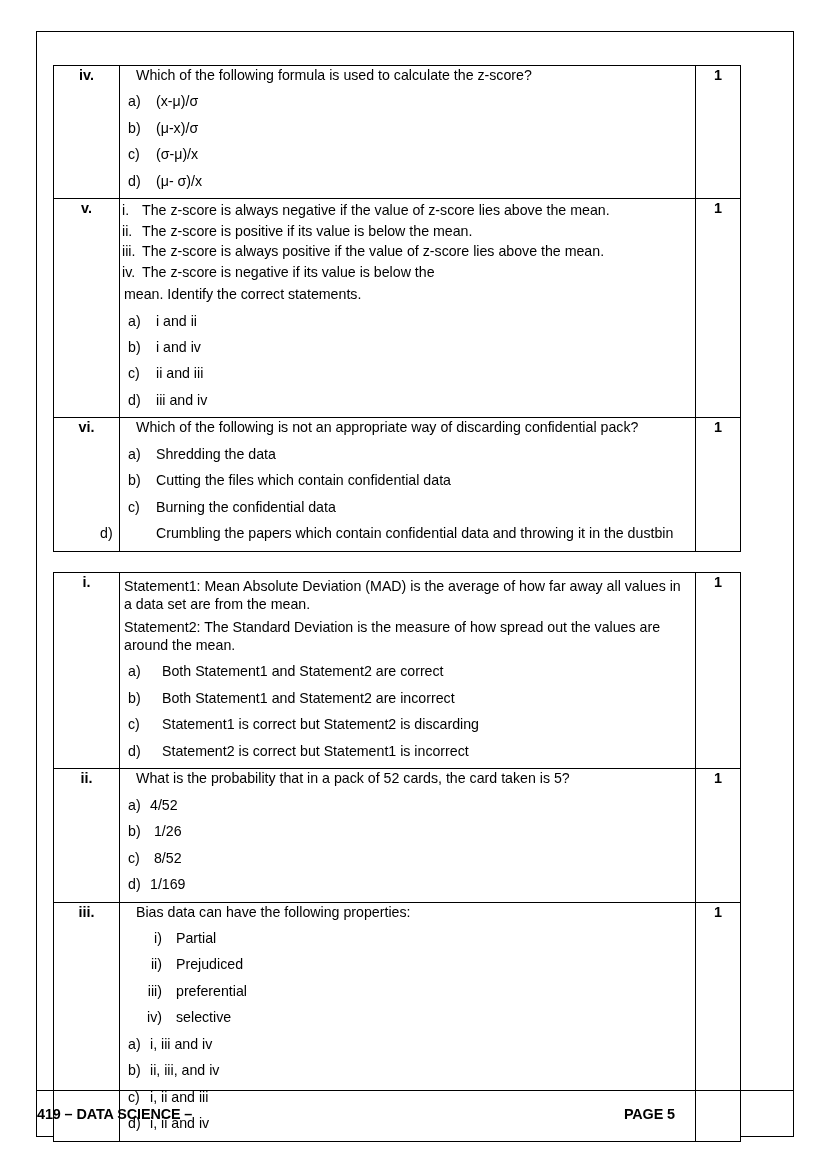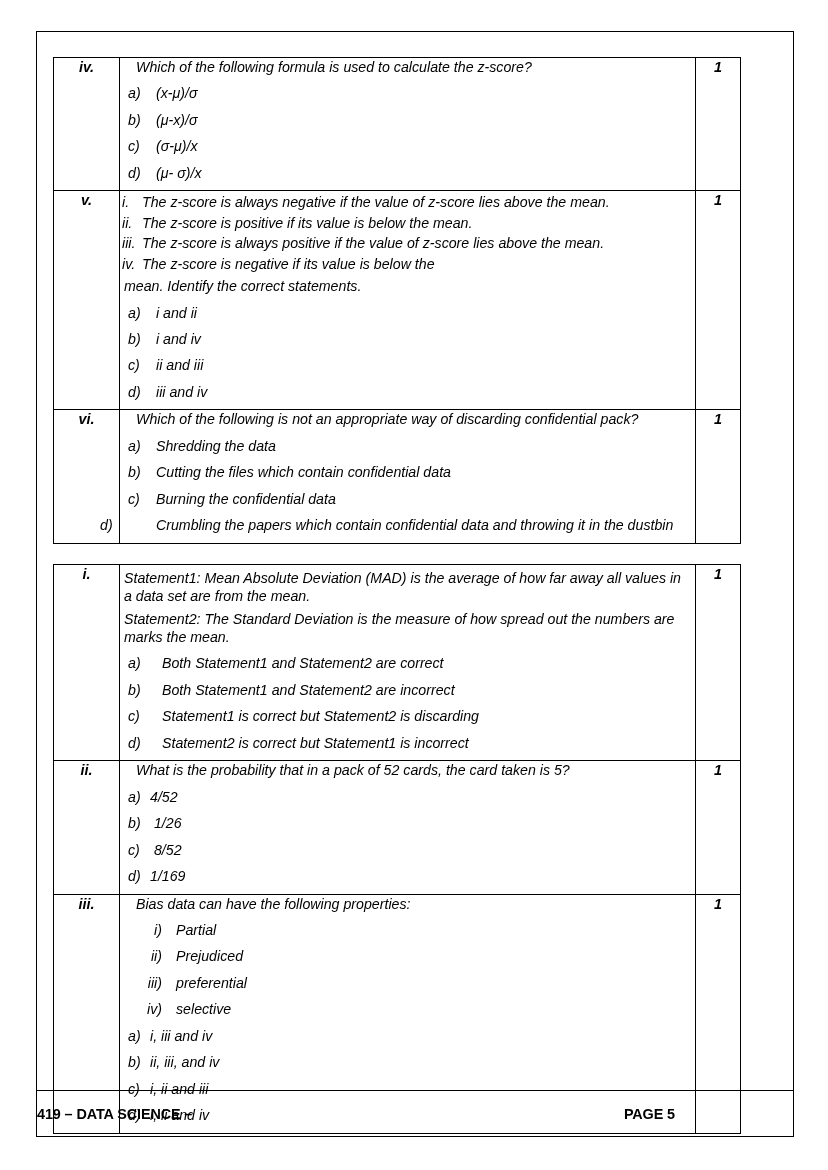--- a/index.html
+++ b/index.html
@@ -22,24 +22,23 @@
     width: 758px;
     height: 1106px;
     border: 1.5px solid #000;
     box-sizing: border-box;
     background: #fff;
   }
 
   .sheet {
     position: absolute;
     left: 16px;
-    top: 0;
+    top: 8px;
     width: 704px;
     height: 100%;
-    font-style: italic;
   }
 
   
   table.qtable {
     border-collapse: collapse;
     table-layout: fixed;
     width: 687px;
     font-size: 14.2px;
     line-height: 1.30;
   }
@@ -223,21 +222,21 @@
           <col class="c-body">
           <col class="c-mark">
         </colgroup>
       <tbody>
 
 
         <tr>
           <td class="num">i.</td>
           <td class="body">
             <p class="qline">Statement1: Mean Absolute Deviation (MAD) is the average of how far away all  values in a data set are from the mean.</p>
-            <p class="qline">Statement2: The Standard Deviation is the measure of how spread out the numbers are marks the mean.</p>
+            <p class="qline">Statement2: The Standard Deviation is the measure of how spread out the values are around the mean.</p>
             <ul class="opts ind-a">
               <li><span class="mk mk-w34">a)</span><span>Both Statement1 and Statement2 are correct</span></li>
               <li><span class="mk mk-w34">b)</span><span>Both Statement1 and Statement2 are incorrect</span></li>
               <li><span class="mk mk-w34">c)</span><span>Statement1 is correct but Statement2 is discarding</span></li>
               <li><span class="mk mk-w34">d)</span><span>Statement2 is correct but Statement1 is incorrect</span></li>
             </ul>
           </td>
           <td class="mark">1</td>
         </tr>
 

